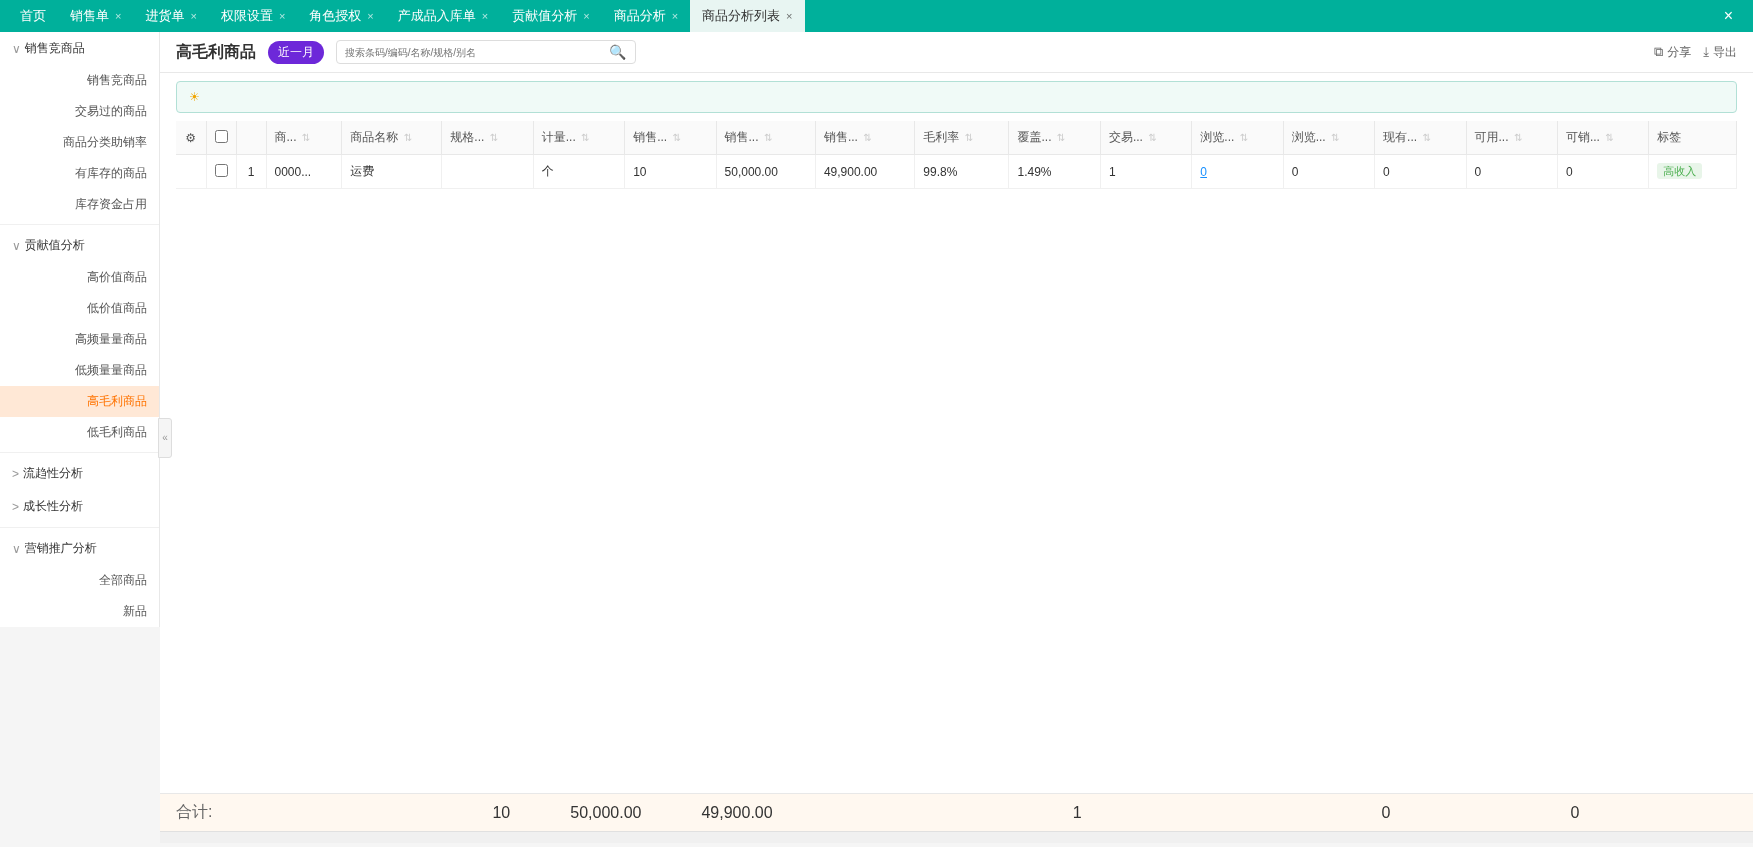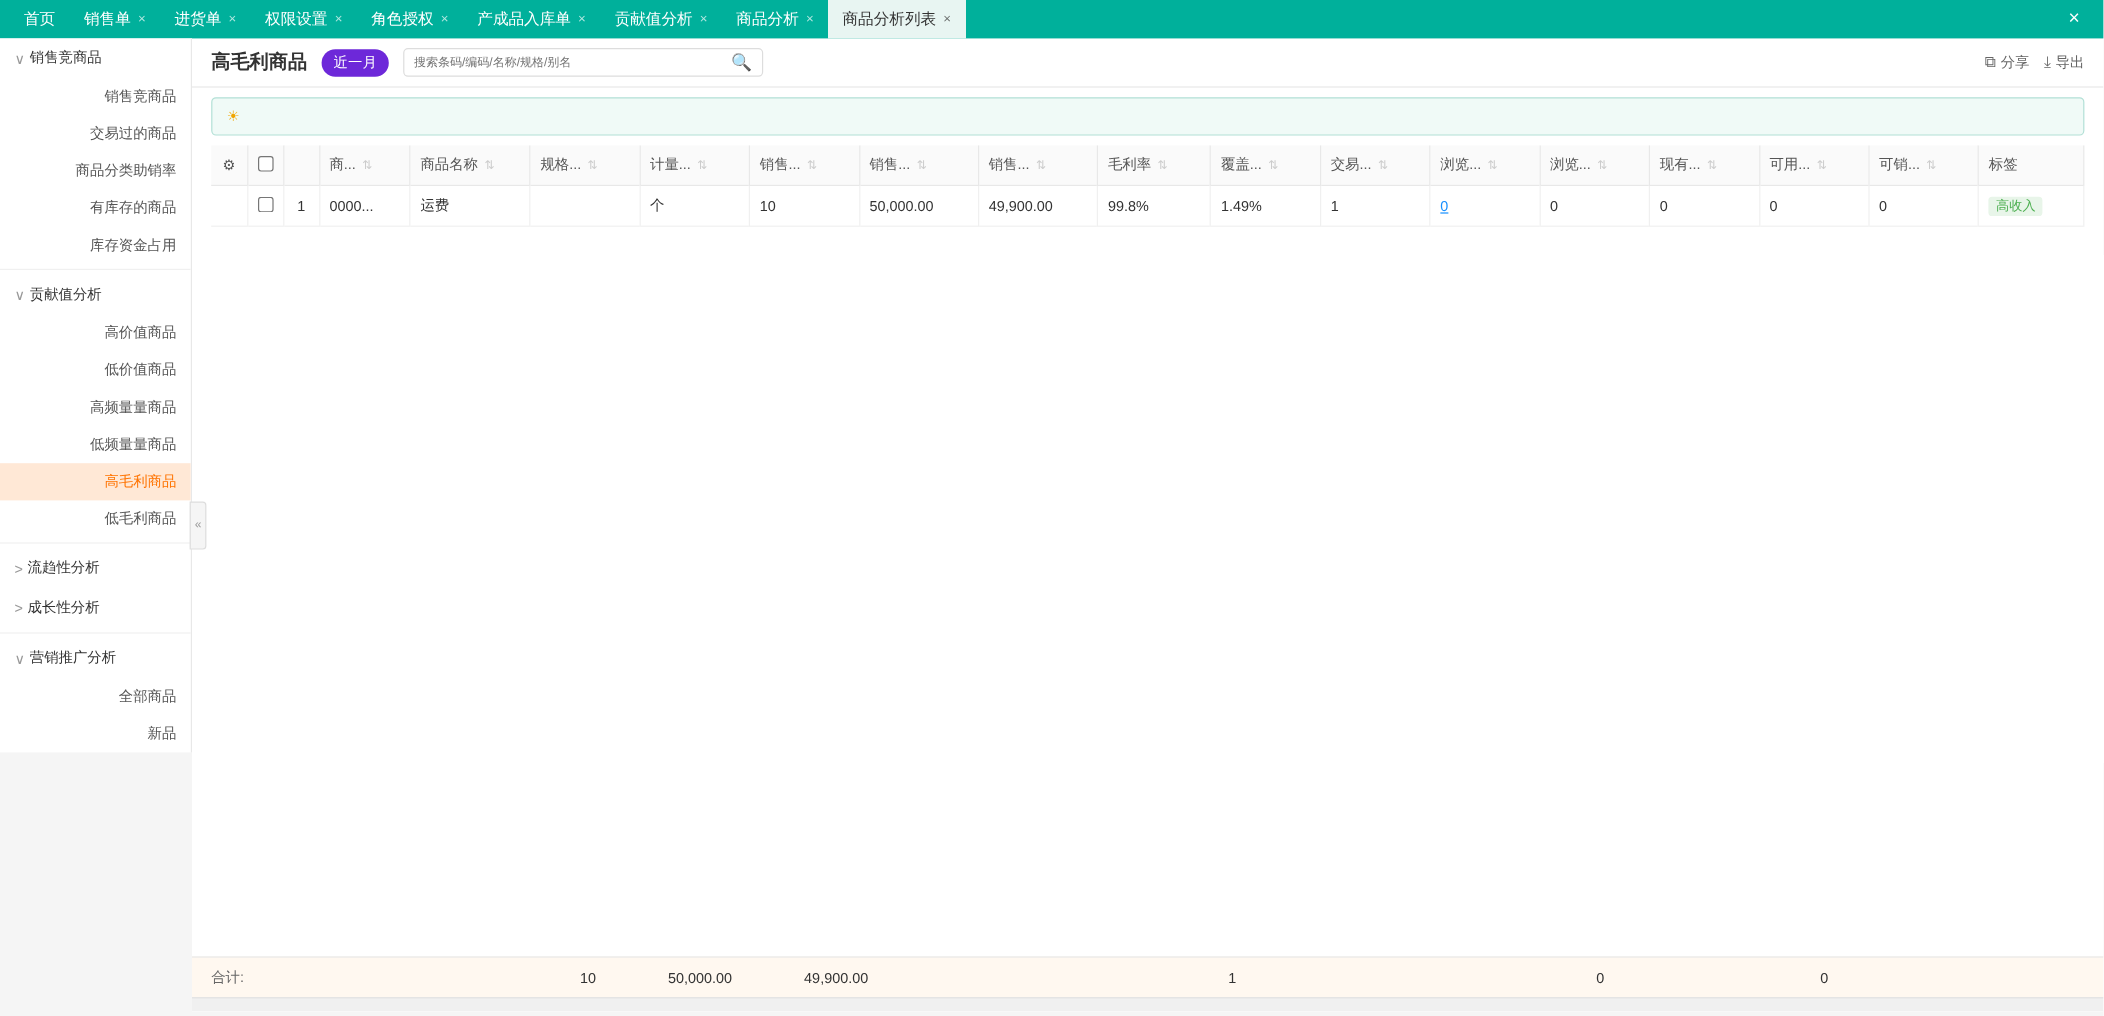--- a/index.html
+++ b/index.html
@@ -218,21 +218,21 @@
     }
     .link-cell { color: #1890ff; text-decoration: underline; cursor: pointer; }
 
     
     .table-footer {
       display: flex;
       align-items: center;
       padding: 8px 16px;
       background: #fff8f0;
       border-top: 1px solid #e8e8e8;
-      font-size: 12px;
+      font-size: 16px;
       color: #333;
       flex-shrink: 0;
       text-align: right;
     }
     .footer-label { color: #666; margin-right: 80px; }
     .footer-values {
       display: flex;
       gap: 0;
     }
 

